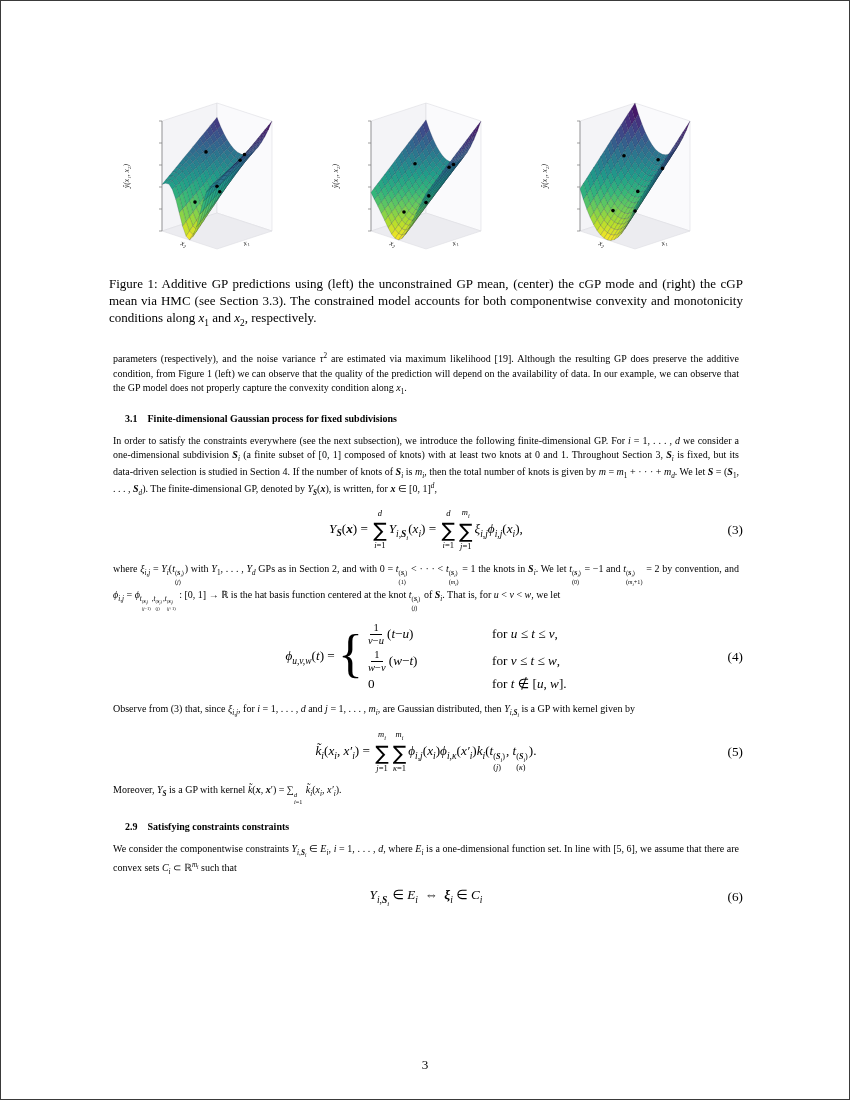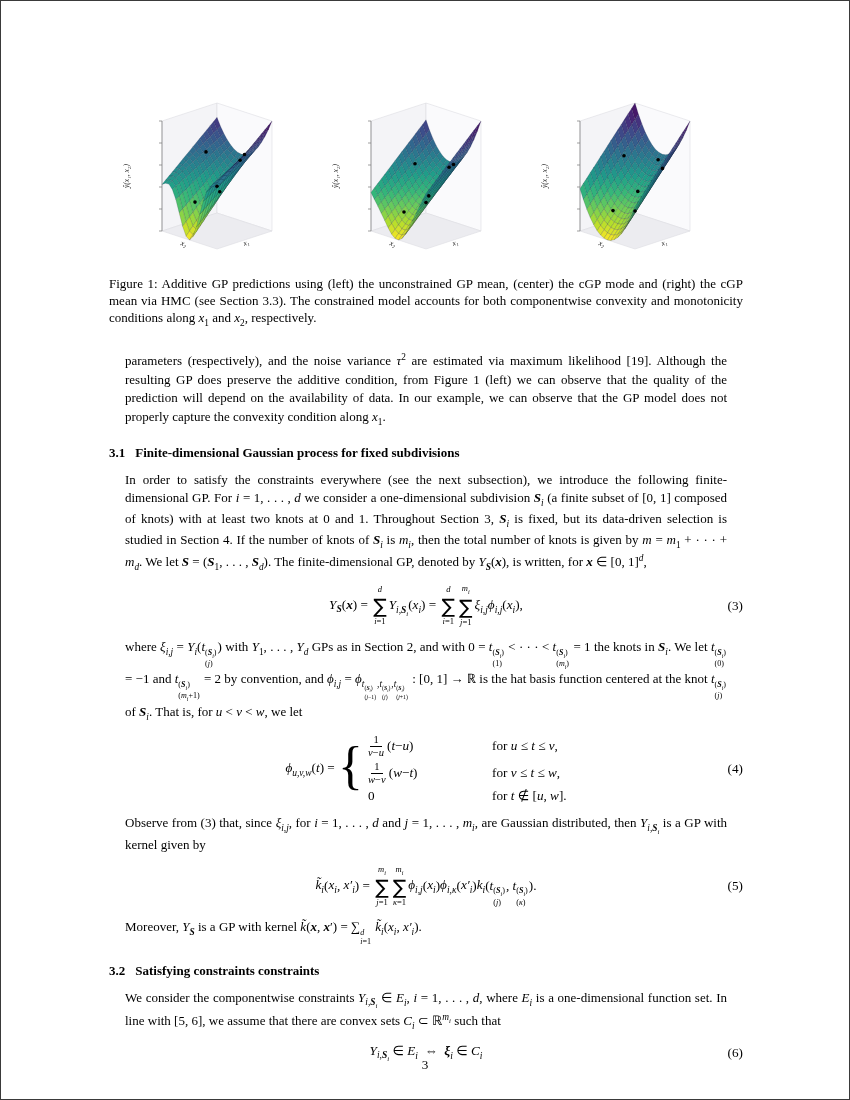--- a/index.html
+++ b/index.html
@@ -2,25 +2,25 @@
 <html><head>
 <meta charset="utf-8">
 <style>
   html,body{margin:0;padding:0;background:#fff;}
   .page{width:850px;height:1100px;box-sizing:border-box;border:1px solid #3a3a3a;background:#fff;position:relative;overflow:hidden;font-family:"Liberation Serif",serif;color:#000;}
   .content{position:absolute;left:108px;top:0;width:634px;}
   .figure{margin:72px 0 0 0;}
   .plots{display:flex;justify-content:center;gap:4px;}
   svg.plot{width:205px;height:182px;display:block;}
   .caption{margin-top:20px;font-size:13px;line-height:1.32;text-align:justify;}
-  .para{font-size:13px;line-height:1.42;text-align:justify;margin:10px 16px;}
+  .para{font-size:10px;line-height:1.42;text-align:justify;margin:10px 4px;}
   .para.first{margin-top:22px;}
   .h-main{font-size:15px;font-weight:bold;margin:22px 0 12px 0;}
   .h-main .h-num{margin-right:14px;}
-  .h-sub{font-size:13px;font-weight:bold;margin:16px 0 8px 0;}
+  .h-sub{font-size:10px;font-weight:bold;margin:16px 0 8px 16px;}
   .h-sub .h-num{margin-right:10px;}
   sub,sup{font-size:0.72em;}
   .eq-row{position:relative;margin:8px 0;font-size:13.2px;}
   .eq-body{text-align:center;}
   .eq-num{position:absolute;right:0;top:50%;transform:translateY(-50%);}
   .bs{display:inline-flex;flex-direction:column;align-items:center;vertical-align:middle;margin:0 2px;line-height:1;}
   .bt,.bb{font-size:8.5px;line-height:1.15;}
   .bm{font-size:20px;line-height:1;padding:1px 0;font-family:"DejaVu Sans",sans-serif;}
   .ss{display:inline-flex;flex-direction:column;align-items:flex-start;font-size:0.62em;line-height:1.15;vertical-align:-0.5em;margin-right:1px;}
   .frac{display:inline-flex;flex-direction:column;align-items:center;font-size:0.8em;line-height:1.15;margin-right:3px;vertical-align:middle;}
@@ -974,21 +974,21 @@
           </span>).</div>
       <div class="eq-num">(5)</div>
     </div>
 
     <p class="para">Moreover, <i>Y</i><sub><b><i>S</i></b></sub> is a GP with kernel <i>k̃</i>(<b><i>x</i></b>, <b><i>x</i></b>′) = ∑<span class="ss">
           <span><i>d</i></span>
           <span><i>i</i>=1</span>
         </span> <i>k̃<sub>i</sub></i>(<i>x<sub>i</sub></i>, <i>x′<sub>i</sub></i>).</p>
 
     <div class="h-sub">
-      <span class="h-num">3.2</span><span>Satisfying constraints constraints</span>
+      <span class="h-num">2.9</span><span>Satisfying constraints constraints</span>
     </div>
 
     <p class="para">We consider the componentwise constraints <i>Y</i><sub><i>i</i>,<b><i>S</i></b><sub><i>i</i></sub></sub> ∈ <i>E</i><sub><i>i</i></sub>, <i>i</i> = 1, . . . , <i>d</i>, where <i>E</i><sub><i>i</i></sub> is a one-dimensional function set. In line with [5, 6], we assume that there are convex sets <i>C</i><sub><i>i</i></sub> ⊂ ℝ<sup><i>m<sub>i</sub></i></sup> such that</p>
 
     <div class="eq-row">
       <div class="eq-body"><i>Y</i><sub><i>i</i>,<b><i>S</i></b><sub><i>i</i></sub></sub> ∈ <i>E</i><sub><i>i</i></sub> &nbsp;⇔&nbsp; <b><i>ξ</i></b><sub><i>i</i></sub> ∈ <i>C</i><sub><i>i</i></sub></div>
       <div class="eq-num">(6)</div>
     </div>
 
   </div>

